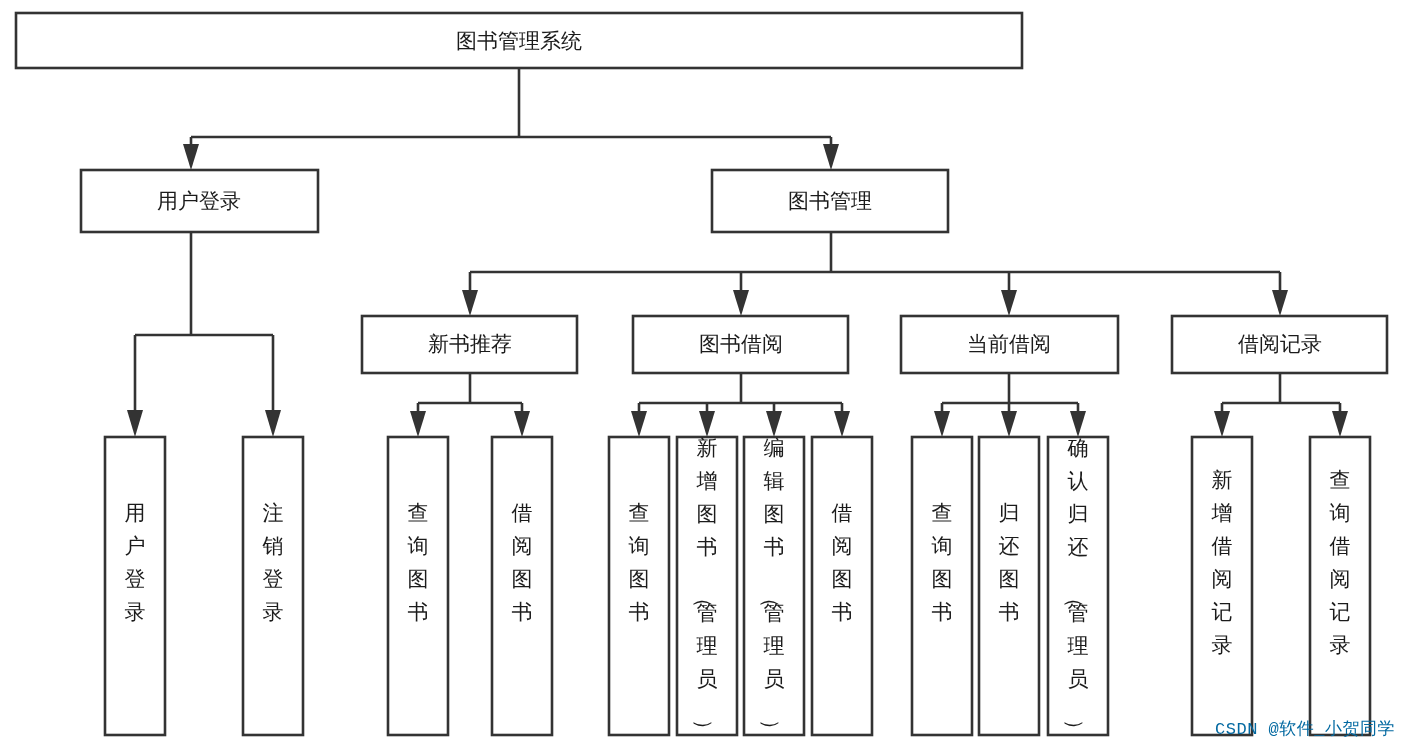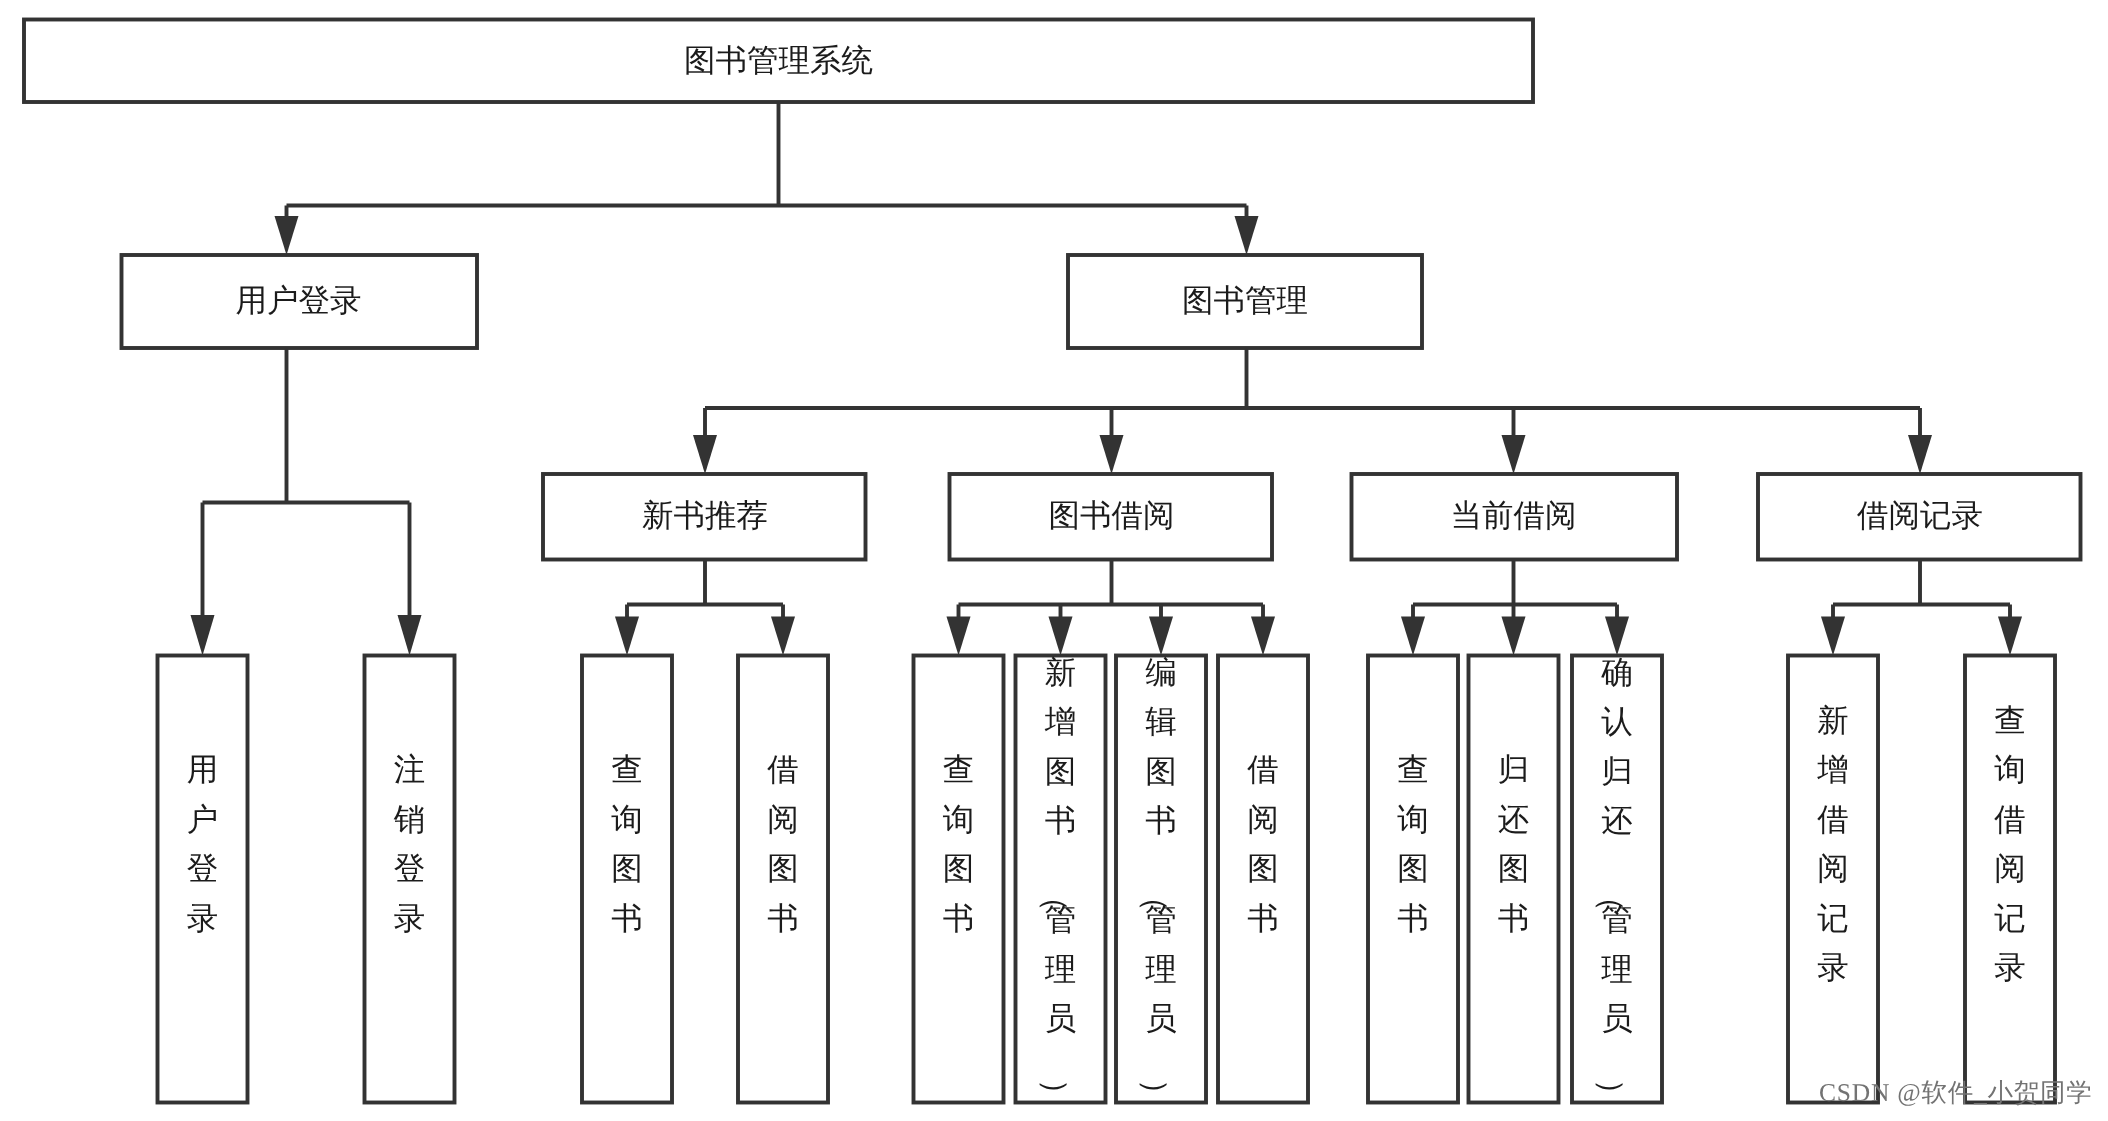--- a/index.html
+++ b/index.html
@@ -52,23 +52,23 @@
   .node-label-v {
     font-family: "Liberation Sans", "DejaVu Sans", sans-serif;
     font-size: 21px;
     fill: #1b1b1b;
     text-anchor: middle;
   }
   .watermark {
     position: absolute;
     right: 10px;
     bottom: 7px;
-    font-family: Liberation Serif, serif;
+    font-family: Liberation Mono, monospace;
     font-size: 17px;
-    color: #737373;
+    color: #0369a1;
     letter-spacing: 0.5px;
     white-space: nowrap;
     user-select: none;
   }
 </style>
 </head>
 <body>
 
 <div id="diagram-root">
 

